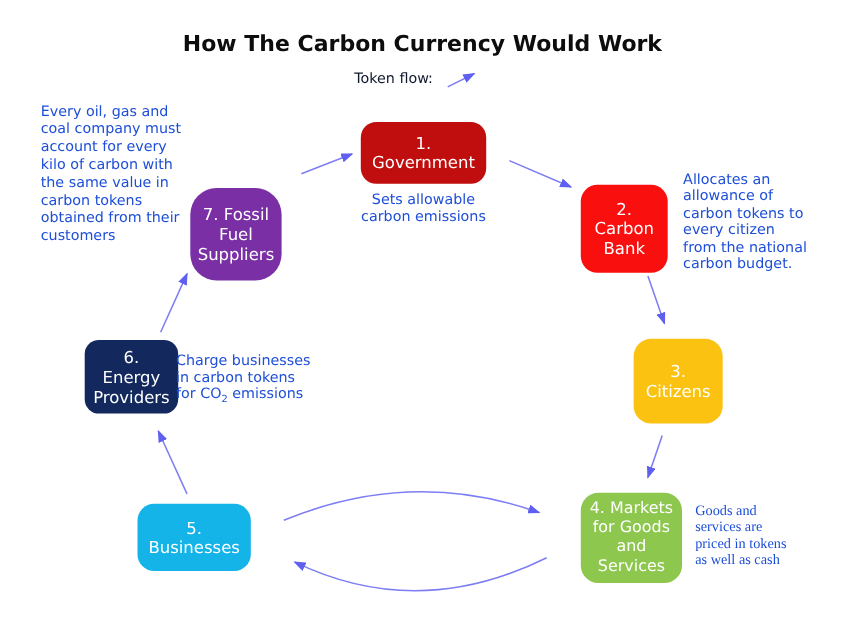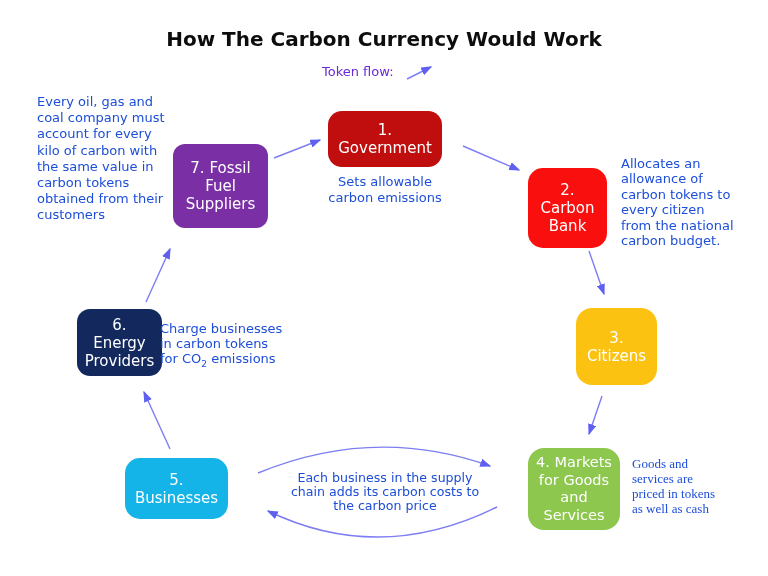--- a/index.html
+++ b/index.html
@@ -5,21 +5,21 @@
   html,body{margin:0;padding:0;background:#fff;}
   .canvas{
     position:relative;width:768px;height:576px;background:#ffffff;overflow:hidden;
     font-family:"DejaVu Sans","Liberation Sans",sans-serif;
   }
   .title{
     position:absolute;top:27px;left:0;width:768px;text-align:center;
     font-size:20px;font-weight:700;color:#0d0d0d;
   }
   .legend-label{
-    position:absolute;top:64px;left:322px;font-size:13px;color:#6d28d9;
+    position:absolute;top:64px;left:322px;font-size:13px;color:#0f172a;
   }
   .node{
     position:absolute;display:flex;align-items:center;justify-content:center;
     text-align:center;color:#ffffff;
   }
   .node-label{white-space:pre-line;font-size:15px;line-height:18px;}
   .note{
     position:absolute;white-space:pre-line;color:#1d4ed8;
     font-size:13px;line-height:16.2px;
   }
@@ -27,21 +27,21 @@
   .arrows{position:absolute;left:0;top:0;width:768px;height:576px;pointer-events:none;}
   sub.co2{font-size:9px;}
   
   #node-government{left:328px;top:111px;width:114px;height:56px;border-radius:14px;}
   #node-carbon-bank{left:528px;top:168px;width:79px;height:80px;border-radius:15px;}
   #node-citizens{left:576px;top:308px;width:81px;height:77px;border-radius:16px;}
   #node-markets{left:528px;top:448px;width:92px;height:82px;border-radius:16px;}
   #node-markets .node-label{font-size:14.5px;line-height:17.5px;}
   #node-businesses{left:125px;top:458px;width:103px;height:61px;border-radius:15px;}
   #node-energy{left:77px;top:309px;width:85px;height:67px;border-radius:13px;}
-  #node-fossil{left:173px;top:144px;width:95px;height:84px;border-radius:12px;}
+  #node-fossil{left:173px;top:171px;width:83px;height:84px;border-radius:24px;}
   
   #note-fossil{left:37px;top:94px;width:145px;}
   #note-government{left:310px;top:174px;width:150px;}
   #note-carbon-bank{left:621px;top:156px;width:135px;line-height:15.4px;}
   #note-energy{left:160px;top:321px;width:135px;line-height:15.2px;}
   #note-markets{left:632px;top:456px;width:125px;line-height:15px;font-family:Liberation Serif, serif;}
   #note-supply{left:290px;top:471px;width:190px;font-size:12.6px;line-height:14px;}
 </style>
 </head>
 <body>
@@ -120,17 +120,14 @@
 carbon budget.</div>
   <div class="note center" id="note-government">Sets allowable
 carbon emissions</div>
   <div class="note" id="note-energy"><span>Charge businesses</span>
 <span>in carbon tokens</span>
 <span><span>for CO</span><sub class="co2">2</sub><span> emissions</span></span></div>
   <div class="note" id="note-markets">Goods and
 services are
 priced in tokens
 as well as cash</div>
-  <div class="note center" id="note-supply">Each business in the supply
-chain adds its carbon costs to
-the carbon price</div>
 
 </div>
 
 </body></html>

